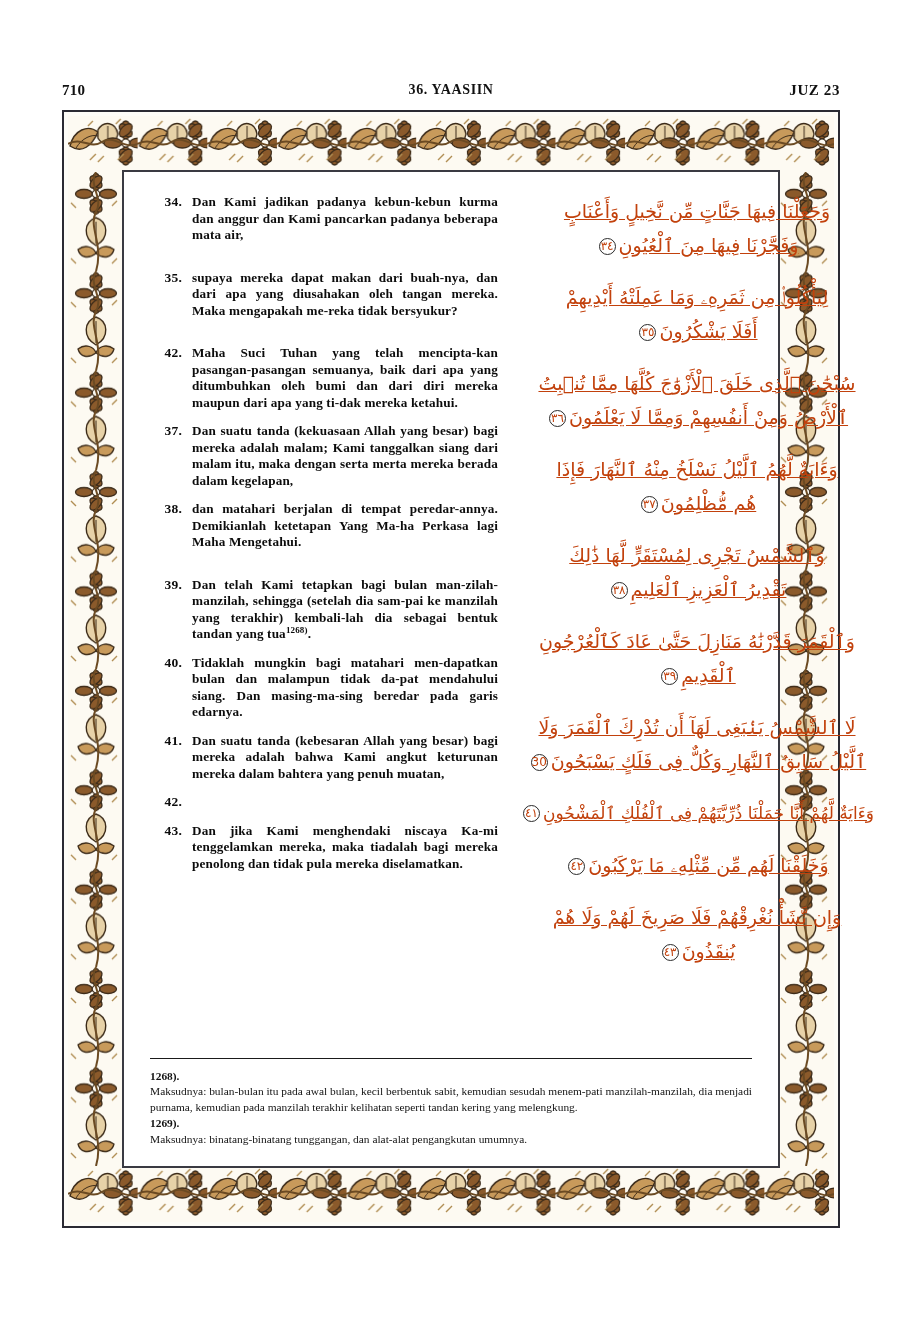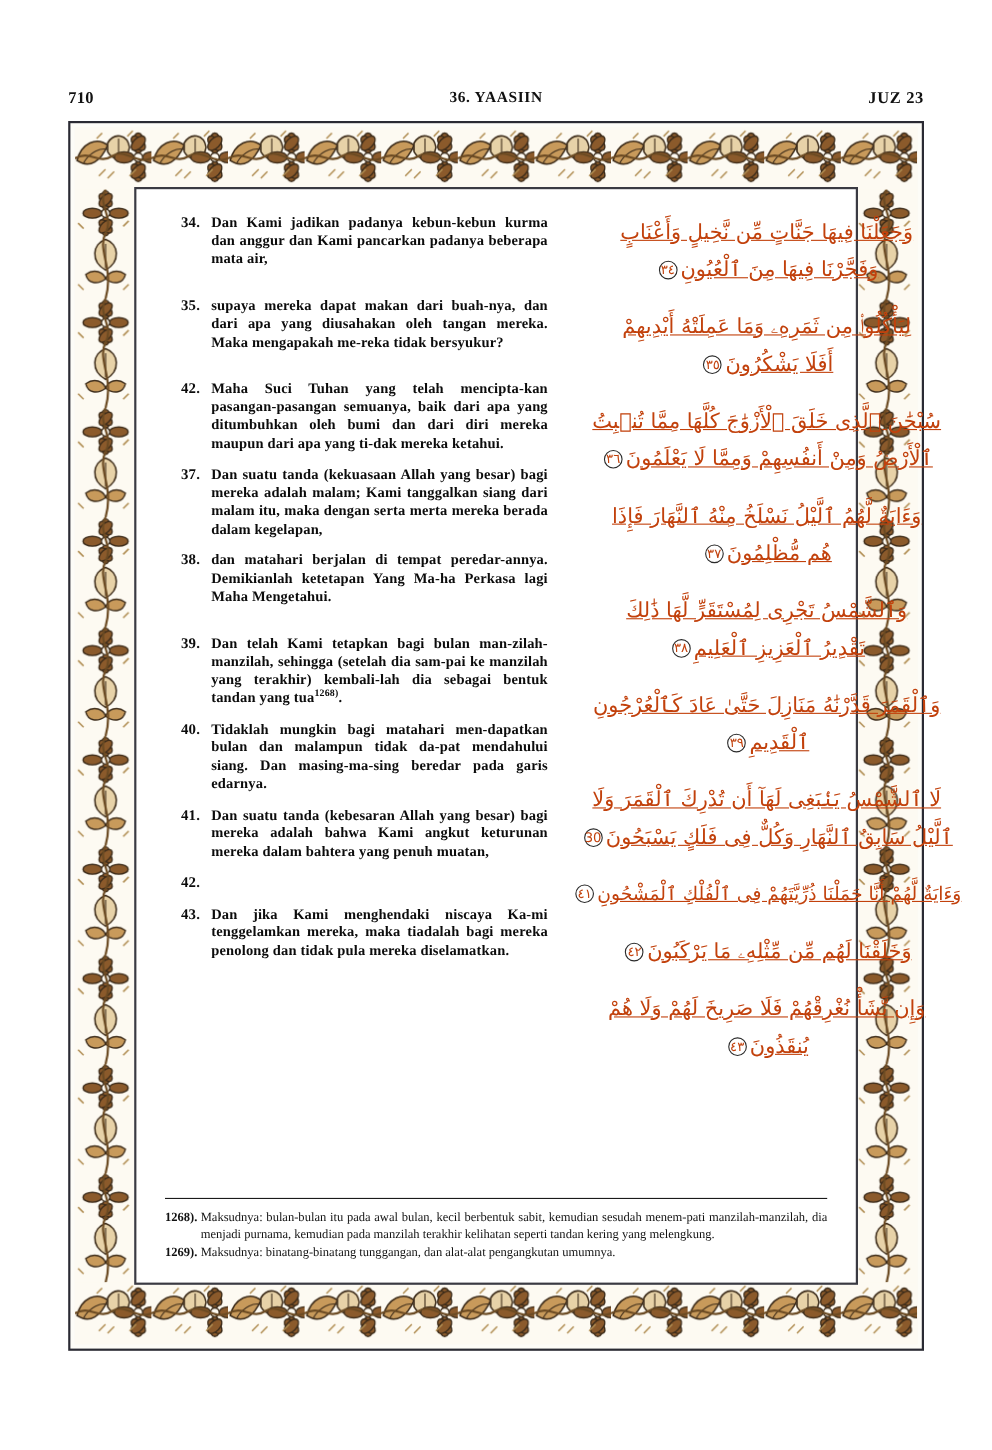--- a/index.html
+++ b/index.html
@@ -188,20 +188,21 @@
     bottom: 18px;
   }
   .footnote-rule {
     border: 0;
     border-top: 1.4px solid #1a1a1a;
     margin: 0 0 10px 0;
     width: 100%;
   }
   .footnote {
     display: flex;
+    flex-direction: column;
     align-items: flex-start;
     font-family: "Liberation Serif", serif;
     font-size: 11.4px;
     line-height: 15.5px;
     color: #121212;
     margin-bottom: 1px;
   }
   .footnote-marker {
     flex: 0 0 auto;
     font-weight: 600;

